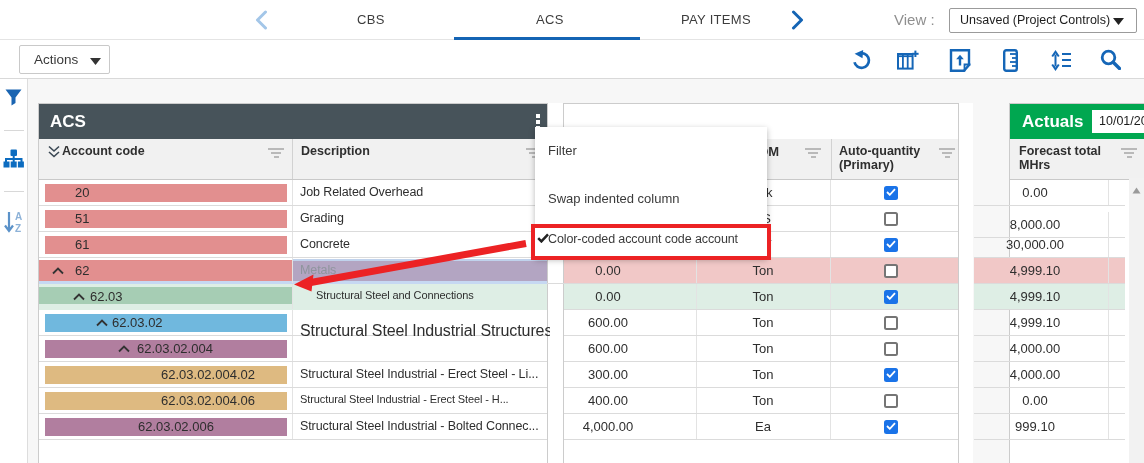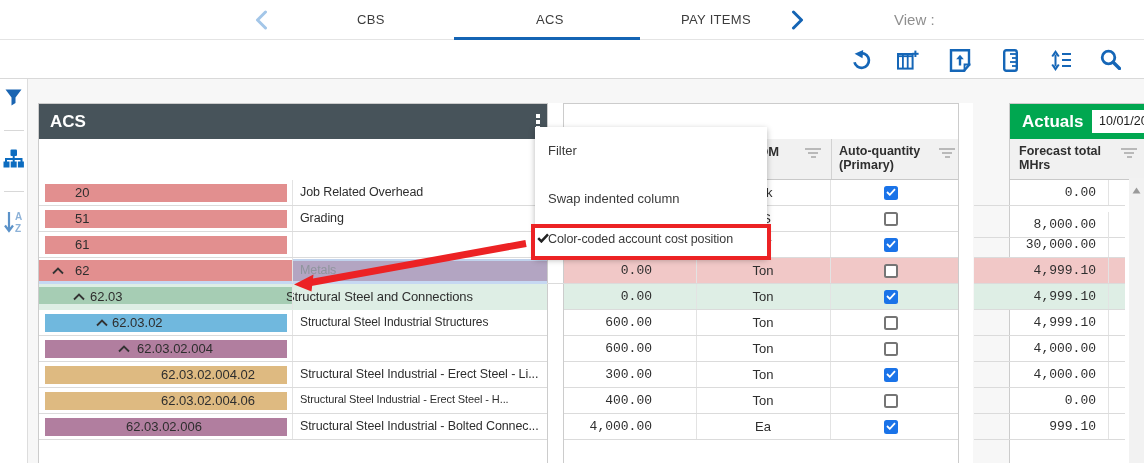--- a/index.html
+++ b/index.html
@@ -32,21 +32,21 @@
   border-bottom:1px solid #c9c9c9; font-size:12.5px; font-weight:bold; color:#2f2f2f; }
 .row { position:absolute; left:0; height:26px; border-bottom:1px solid #dbdbdb; font-size:13px; color:#2e2e2e; }
 .kebab { position:absolute; top:10px; width:4px; }
 .kebab div { width:4px; height:4px; background:#fff; margin-bottom:2px; }
 .fico { position:absolute; width:16px; height:12px; }
 .fico div { background:#b9b9b9; height:2px; margin:0 auto 2px auto; }
 .pill { position:absolute; top:4px; height:18px; }
 .chev { position:absolute; width:11px; height:11px; }
 .chev svg { display:block; }
 .ptext { position:absolute; top:2px; font-size:13px; color:#2e2e2e; }
-.num { position:absolute; top:5px; font-size:13px; color:#2e2e2e; text-align:right;font-family:Liberation Mono, monospace; }
+.num { position:absolute; top:5px; font-size:13px; color:#2e2e2e; text-align:center; }
 .uom { position:absolute; top:5px; font-size:13px; color:#2e2e2e; text-align:center; }
 .cb { position:absolute; top:6px; width:14px; height:14px; border-radius:2.5px; }
 .cb.off { background:#fff; border:2px solid #757575; }
 .cb.on { background:#1a73e8; }
 .cb.on svg { display:block; margin:2px auto 0 auto; }
 .vline { position:absolute; top:0; bottom:0; width:1px; background:#e3e3e3; }
 
 #menu { position:absolute; left:535px; top:127px; width:232px; height:131px; background:#fff;
   box-shadow:0 2px 6px rgba(0,0,0,.28); font-size:13px; color:#3a3a3a; }
 
@@ -60,23 +60,33 @@
     <path d="M11.5 2 L3.5 10 L11.5 18" fill="none" stroke="#a3c6e8" stroke-width="3" stroke-linecap="round" stroke-linejoin="round"></path>
   </svg>
   <div class="tab" style="left:357px">CBS</div>
   <div class="tab" style="left:536px">ACS</div>
   <div class="tab" style="left:681px">PAY ITEMS</div>
   <svg class="abs" style="left:791px;top:10px" width="14" height="20" viewBox="0 0 14 20">
     <path d="M2.5 2 L10.5 10 L2.5 18" fill="none" stroke="#1464b4" stroke-width="3" stroke-linecap="round" stroke-linejoin="round"></path>
   </svg>
   <div id="underline"></div>
   <div id="viewlbl">View :</div>
+  <div id="viewsel">Unsaved (Project Controls)
+    <svg class="abs" style="right:12px;top:9px" width="11" height="7" viewBox="0 0 11 7">
+        <path d="M0 0 L11 0 L5.5 7 Z" fill="#222"></path>
+      </svg>
+  </div>
 </div>
 
 <div id="actionbar">
+  <div id="actionsbtn">Actions
+    <svg class="abs" style="left:70px;top:12px" width="11" height="7" viewBox="0 0 11 7">
+        <path d="M0 0 L11 0 L5.5 7 Z" fill="#333"></path>
+      </svg>
+  </div>
 
   <svg class="abs" style="left:851px;top:9px" width="21" height="21" viewBox="0 0 21 21">
     <path d="M10.8 3.2 A7.3 7.3 0 1 1 3.5 12.2" fill="none" stroke="#1566b7" stroke-width="2.7"></path>
     <path d="M12.2 0.1 L3.6 3.7 L11.5 8.3 Z" fill="#1566b7"></path>
   </svg>
   <svg class="abs" style="left:897px;top:9px" width="22" height="21" viewBox="0 0 22 21">
     <rect x="1" y="4" width="14.6" height="14.6" fill="none" stroke="#1566b7" stroke-width="2"></rect>
     <line x1="5.9" y1="4" x2="5.9" y2="18.6" stroke="#1566b7" stroke-width="1.8"></line>
     <line x1="10.7" y1="4" x2="10.7" y2="18.6" stroke="#1566b7" stroke-width="1.8"></line>
     <line x1="1" y1="6.2" x2="15.6" y2="6.2" stroke="#1566b7" stroke-width="1.8"></line>
@@ -134,20 +144,38 @@
 
   <div class="panel" id="pACS" style="left:38px; width:510px;">
     <div class="phead">
       <div class="ptitle" style="left:11px">ACS</div>
       <div class="kebab" style="left:497px">
           <div></div>
           <div></div>
           <div></div>
         </div>
     </div>
+    <div class="pcols">
+      <svg class="abs" style="left:8px;top:6px" width="14" height="14" viewBox="0 0 14 14">
+        <path d="M2 1.5 L7 6 L12 1.5 M2 7 L7 11.5 L12 7" fill="none" stroke="#3b4854" stroke-width="1.6"></path>
+      </svg>
+      <div class="abs" style="left:23px;top:5px">Account code</div>
+      <div class="fico" style="left:229px;top:9px">
+          <div style="width:16px"></div>
+          <div style="width:10px"></div>
+          <div style="width:5px"></div>
+        </div>
+      <div class="abs" style="left:262px;top:5px">Description</div>
+      <div class="fico" style="left:487px;top:9px">
+          <div style="width:16px"></div>
+          <div style="width:10px"></div>
+          <div style="width:5px"></div>
+        </div>
+      <div class="vline" style="left:253px; background:#d2d2d2"></div>
+    </div>
   </div>
 
   <div class="panel" id="pDET" style="left:563px; width:396px;">
     <div class="pcols">
       <div class="abs" style="left:10px;top:5px">Current estimate</div>
       <div class="uom" style="left:133px;top:5px;width:134px;font-weight:bold">UOM</div>
       <div class="fico" style="left:241px;top:9px">
           <div style="width:16px"></div>
           <div style="width:10px"></div>
           <div style="width:5px"></div>
@@ -197,20 +225,21 @@
       </div>
       <div class="row" style="top:102px;width:508px">
         <div class="pill" style="left:6px;width:242px;background:#e28f8f"></div>
         <div class="ptext" style="left:36px;top:5px">51</div>
         <div class="abs" style="left:261px;top:5px;width:250px;white-space:nowrap;overflow:hidden;font-size:12.5px;letter-spacing:-0.1px">Grading</div>
         <div class="vline" style="left:253px"></div>
       </div>
       <div class="row" style="top:128px;width:508px">
         <div class="pill" style="left:6px;width:242px;background:#e28f8f"></div>
         <div class="ptext" style="left:36px;top:5px">61</div>
+        <div class="abs" style="left:261px;top:5px;width:250px;white-space:nowrap;overflow:hidden;font-size:12.5px;letter-spacing:-0.1px">Concrete</div>
         <div class="vline" style="left:253px"></div>
       </div>
       <div class="row" style="top:154px;width:532px">
         <div class="abs" style="left:0;top:1.5px;width:253px;height:21px;background:#e28f8f"></div>
         <div class="abs" style="left:0;top:23px;width:253px;height:3px;background:#c6d8f2"></div>
         <div class="chev" style="left:13px;top:9px">
           <svg width="12" height="8" viewBox="0 0 12 8">
             <path d="M1 6.5 L6 1.5 L11 6.5" fill="none" stroke="#333" stroke-width="1.8"></path>
           </svg>
         </div>
@@ -224,32 +253,32 @@
       <div class="row" style="top:180px;width:508px">
         <div class="abs" style="left:0;top:0;width:253px;height:26px;background:#deeee5"></div>
         <div class="abs" style="left:0;top:2.5px;width:253px;height:17.5px;background:#a6cdb4"></div>
         <div class="chev" style="left:34px;top:9px">
           <svg width="12" height="8" viewBox="0 0 12 8">
             <path d="M1 6.5 L6 1.5 L11 6.5" fill="none" stroke="#333" stroke-width="1.8"></path>
           </svg>
         </div>
         <div class="ptext" style="left:51px;top:5px">62.03</div>
         <div class="abs" style="left:253px;top:0;width:255px;height:26px;background:#deeee5"></div>
-        <div class="abs" style="left:247px;top:5px;width:250px;white-space:nowrap;overflow:hidden;font-size:13px;letter-spacing:-0.1px">Structural Steel and Connections</div>
+        <div class="abs" style="left:277px;top:5px;width:250px;white-space:nowrap;overflow:hidden;font-size:11px;letter-spacing:-0.1px">Structural Steel and Connections</div>
         <div class="vline" style="left:253px"></div>
       </div>
       <div class="row" style="top:206px;width:508px">
         <div class="pill" style="left:6px;width:242px;background:#70b8de"></div>
         <div class="chev" style="left:57px;top:9px">
           <svg width="12" height="8" viewBox="0 0 12 8">
             <path d="M1 6.5 L6 1.5 L11 6.5" fill="none" stroke="#333" stroke-width="1.8"></path>
           </svg>
         </div>
         <div class="ptext" style="left:73px;top:5px">62.03.02</div>
-        <div class="abs" style="left:261px;top:5px;width:250px;white-space:nowrap;overflow:hidden;font-size:12px;letter-spacing:-0.1px">Structural Steel Industrial Structures</div>
+        <div class="abs" style="left:261px;top:12px;width:250px;white-space:nowrap;overflow:hidden;font-size:16px;letter-spacing:-0.1px">Structural Steel Industrial Structures</div>
         <div class="vline" style="left:253px"></div>
       </div>
       <div class="row" style="top:232px;width:508px">
         <div class="pill" style="left:6px;width:242px;background:#b17e9f"></div>
         <div class="chev" style="left:79px;top:9px">
           <svg width="12" height="8" viewBox="0 0 12 8">
             <path d="M1 6.5 L6 1.5 L11 6.5" fill="none" stroke="#333" stroke-width="1.8"></path>
           </svg>
         </div>
         <div class="ptext" style="left:98px;top:5px">62.03.02.004</div>
@@ -262,21 +291,21 @@
         <div class="vline" style="left:253px"></div>
       </div>
       <div class="row" style="top:284px;width:508px">
         <div class="pill" style="left:6px;width:242px;background:#deba81"></div>
         <div class="ptext" style="left:122px;top:5px">62.03.02.004.06</div>
         <div class="abs" style="left:261px;top:5px;width:250px;white-space:nowrap;overflow:hidden;font-size:11px;letter-spacing:-0.1px">Structural Steel Industrial - Erect Steel - H...</div>
         <div class="vline" style="left:253px"></div>
       </div>
       <div class="row" style="top:310px;width:508px">
         <div class="pill" style="left:6px;width:242px;background:#b17e9f"></div>
-        <div class="ptext" style="left:87px;top:5px">62.03.02.006</div>
+        <div class="ptext" style="left:99px;top:5px">62.03.02.006</div>
         <div class="abs" style="left:261px;top:5px;width:250px;white-space:nowrap;overflow:hidden;font-size:12.5px;letter-spacing:-0.1px">Structural Steel Industrial - Bolted Connec...</div>
         <div class="vline" style="left:253px"></div>
       </div>
     </div>
     <div class="abs" style="left:564px;top:104px;width:394px">
       <div class="row" style="top:76px;width:394px;">
         <div class="num" style="left:0;width:88px">1.00</div>
         <div class="uom" style="left:132px;width:134px">Wk</div>
         <div class="cb on" style="left:320px">
           <svg width="10" height="8" viewBox="0 0 10 8">
@@ -406,21 +435,21 @@
       <div class="row" style="top:310px;width:151px;">
         <div class="num" style="left:0;width:122px">999.10</div>
         <div class="vline" style="left:134px"></div>
       </div>
     </div>
   </div>
 
 <div id="menu">
   <div class="abs" style="left:13px;top:16px">Filter</div>
   <div class="abs" style="left:13px;top:64px">Swap indented column</div>
-  <div class="abs" style="left:13px;top:105px;font-size:12.5px;letter-spacing:-0.1px">Color-coded account cost position</div>
+  <div class="abs" style="left:13px;top:105px;font-size:12.5px;letter-spacing:-0.1px">Color-coded account code account</div>
   <svg class="abs" style="left:2px;top:106px" width="12" height="10" viewBox="0 0 12 10">
       <path d="M1.2 5.2 L4.4 8.4 L11 1.4" fill="none" stroke="#222" stroke-width="2.5"></path>
     </svg>
 </div>
 <div id="redbox"></div>
 <svg class="abs" style="left:280px;top:230px" width="280" height="70" viewBox="0 0 280 70">
   <line x1="246" y1="13.5" x2="28" y2="53" stroke="#ec2224" stroke-width="7"></line>
   <path d="M14 54.5 L33.5 44.5 L31.5 61.5 Z" fill="#ec2224"></path>
 </svg>
 

